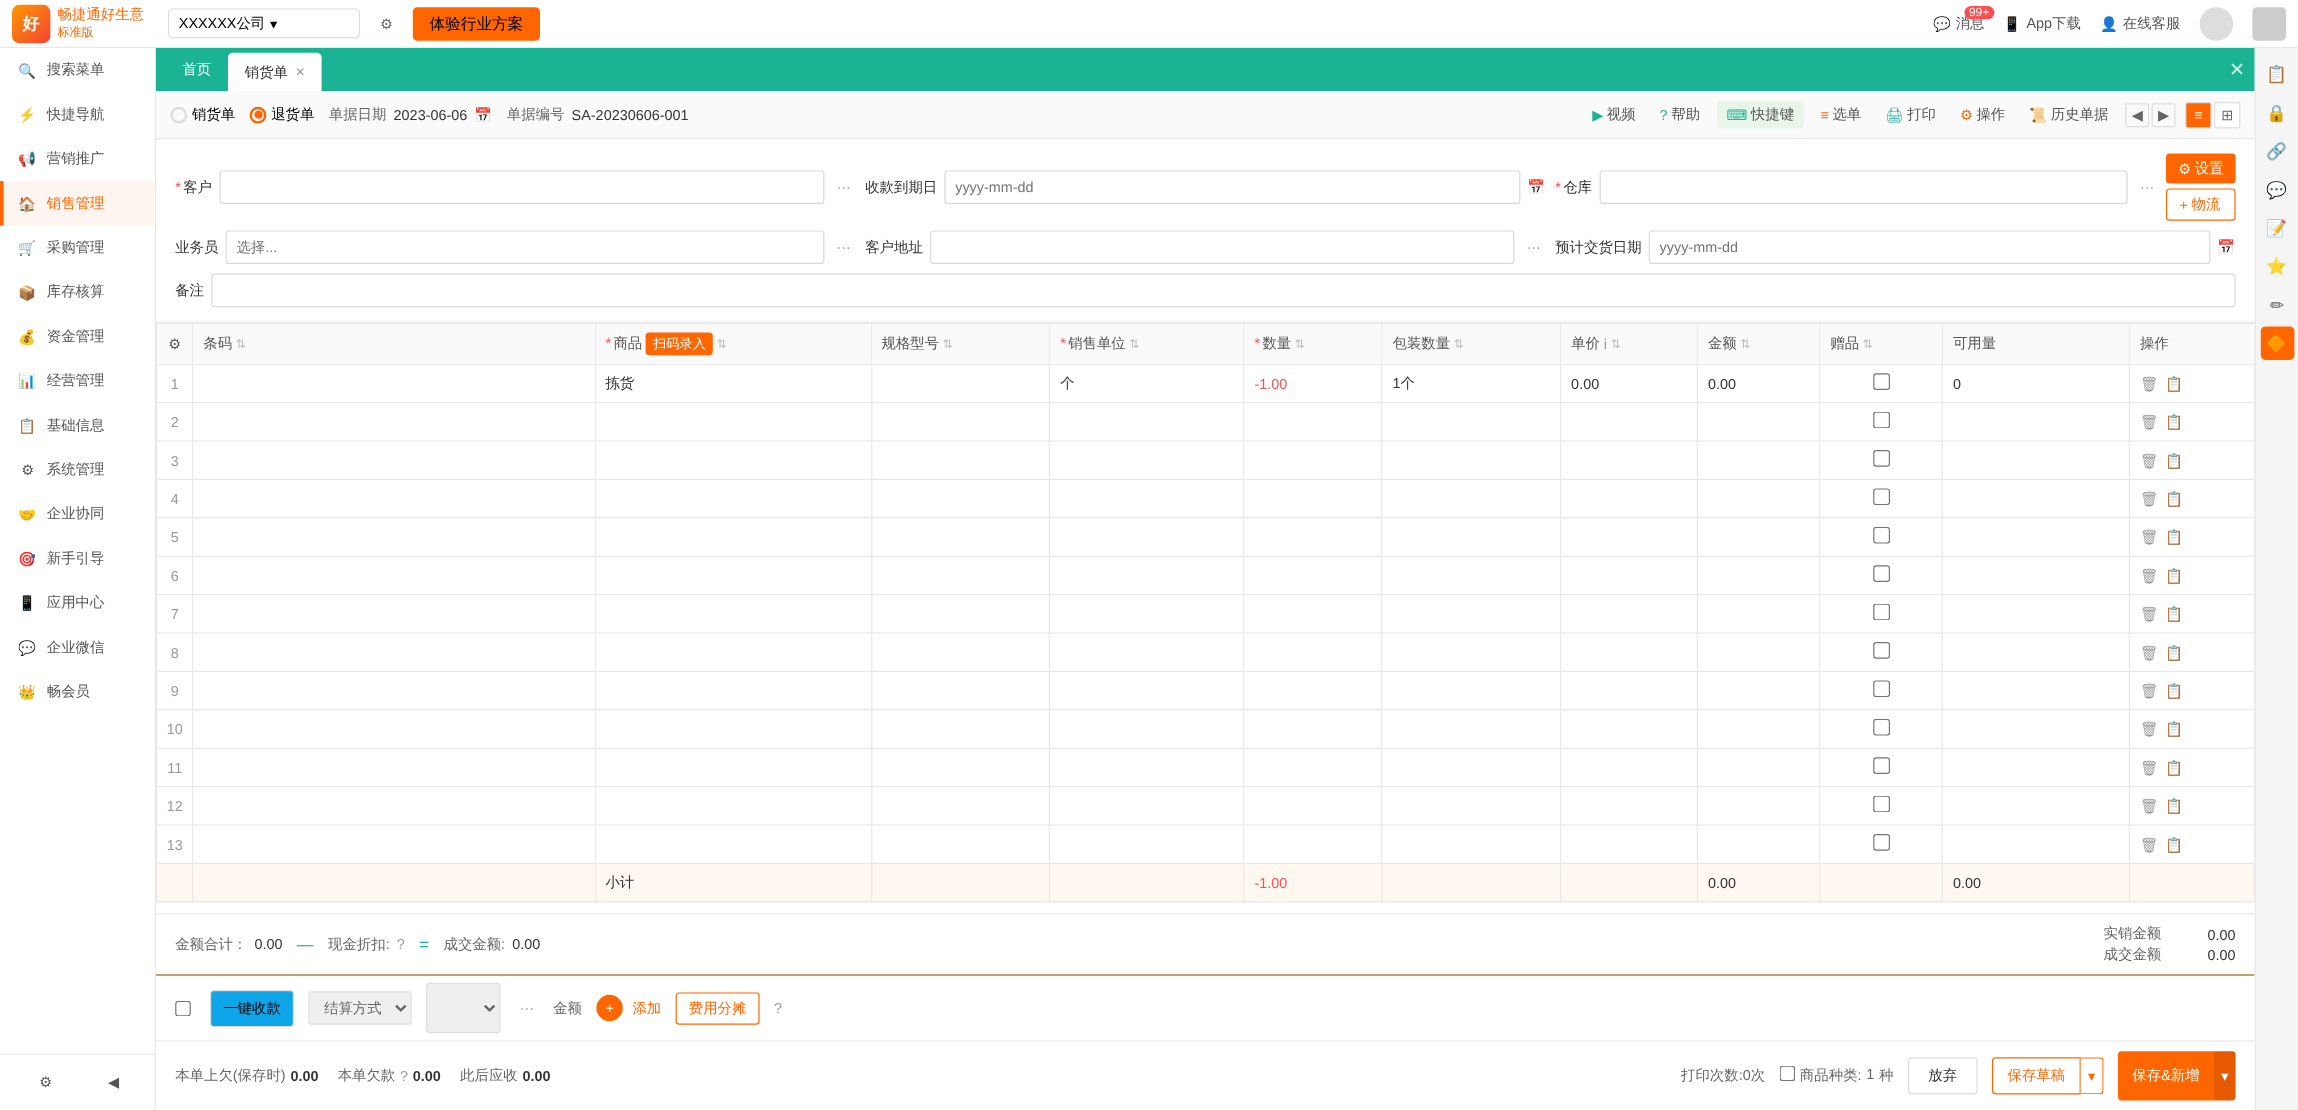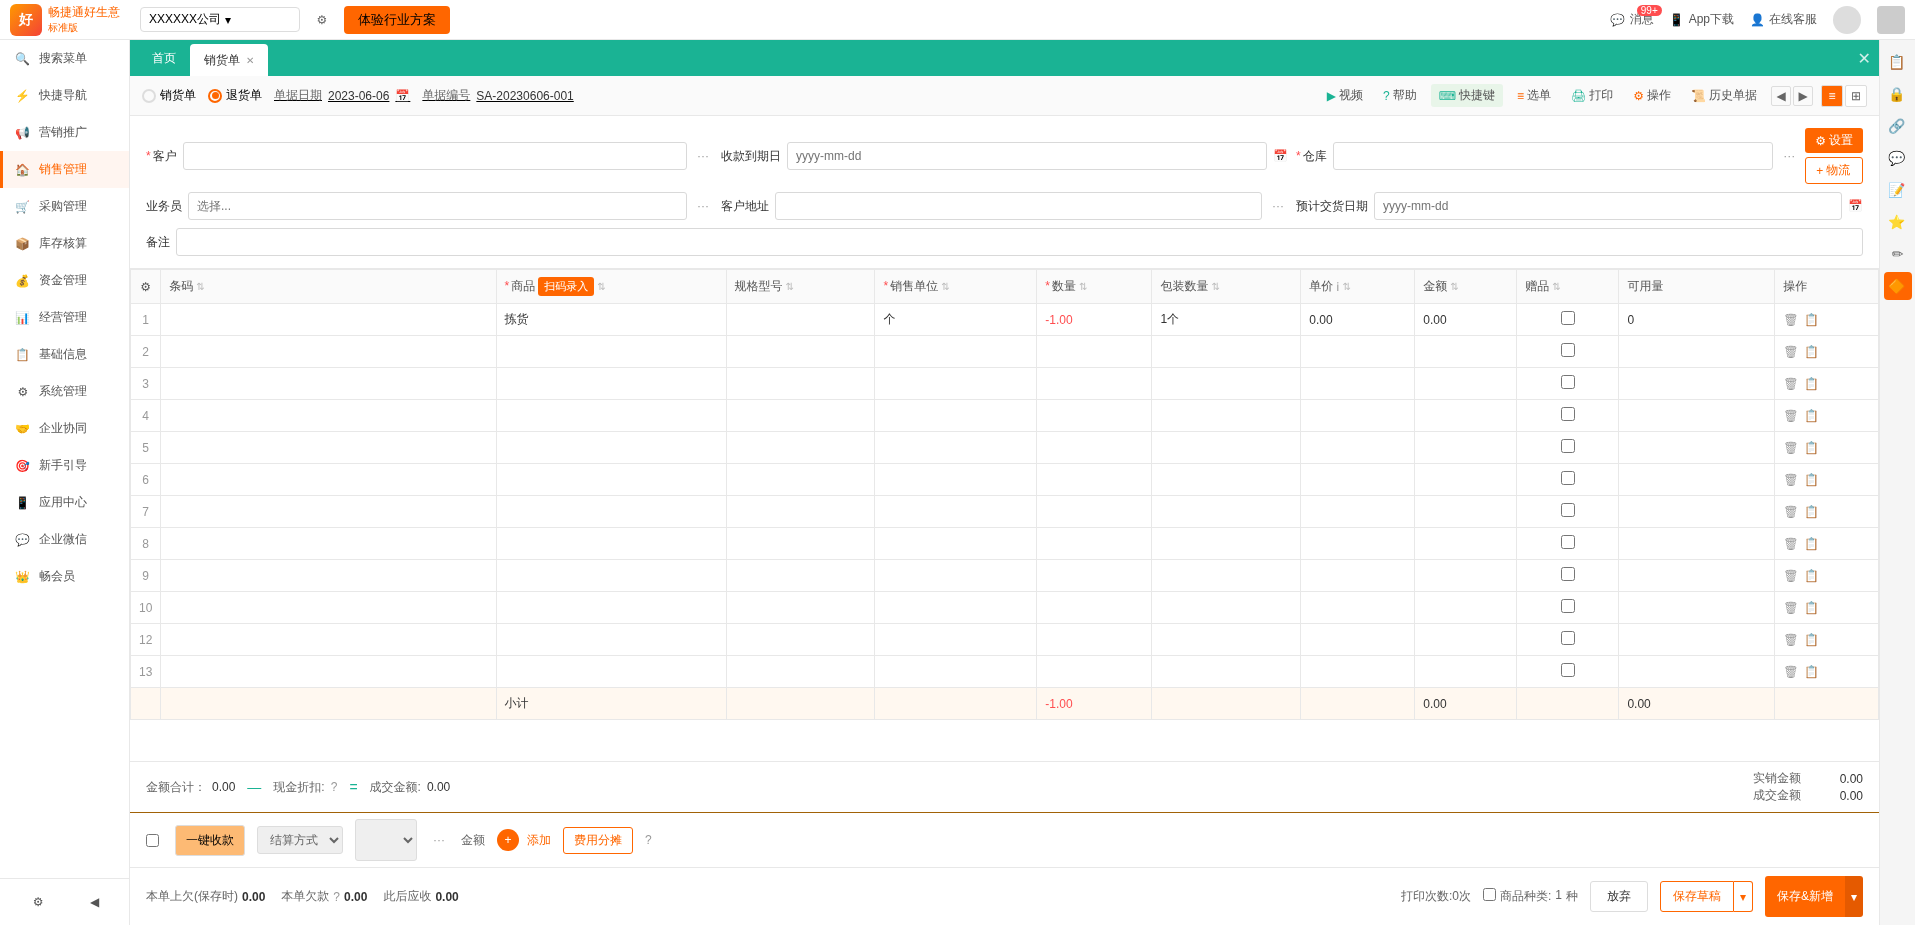--- a/index.html
+++ b/index.html
@@ -43,21 +43,21 @@
     
     .form-area { background: white; flex: 1; display: flex; flex-direction: column; overflow: hidden; }
 
     
     .form-toolbar { display: flex; align-items: center; padding: 8px 12px; border-bottom: 1px solid #e8e8e8; gap: 12px; background: #fafafa; flex-shrink: 0; }
     .radio-group { display: flex; align-items: center; gap: 12px; }
     .radio-item { display: flex; align-items: center; gap: 4px; cursor: pointer; }
     .radio-circle { width: 14px; height: 14px; border-radius: 50%; border: 2px solid #ddd; display: flex; align-items: center; justify-content: center; }
     .radio-circle.checked { border-color: #ff6600; }
     .radio-circle.checked::after { content: ''; width: 7px; height: 7px; background: #ff6600; border-radius: 50%; }
-    .date-field { display: flex; align-items: center; gap: 6px; text-decoration: underline; }
+    .date-field { display: flex; align-items: center; gap: 6px; }
     .date-label { color: #666; }
     .date-value { color: #333; font-weight: 500; }
     .toolbar-actions { margin-left: auto; display: flex; align-items: center; gap: 8px; }
     .toolbar-btn { display: flex; align-items: center; gap: 3px; cursor: pointer; color: #555; font-size: 12px; padding: 3px 6px; }
     .toolbar-btn .icon { color: #1ab394; }
     .toolbar-btn.orange .icon { color: #ff6600; }
     .nav-arrows { display: flex; gap: 2px; }
     .nav-arrow { width: 20px; height: 20px; border: 1px solid #ddd; display: flex; align-items: center; justify-content: center; cursor: pointer; border-radius: 2px; color: #666; }
     .view-icons { display: flex; gap: 2px; }
     .view-icon { width: 22px; height: 22px; border: 1px solid #ddd; display: flex; align-items: center; justify-content: center; cursor: pointer; border-radius: 2px; background: #ff6600; color: white; }
@@ -96,21 +96,21 @@
 
     
     .bottom-area { background: white; border-top: 1px solid #e8e8e8; flex-shrink: 0; }
     .summary-row { display: flex; align-items: center; padding: 8px 16px; gap: 12px; border-bottom: 1px solid #a16207; }
     .summary-item { display: flex; align-items: center; gap: 6px; }
     .summary-label { color: #666; }
     .summary-value { color: #333; font-weight: 500; }
     .minus-icon { color: #1ab394; font-size: 14px; }
     .equals-icon { color: #1ab394; font-size: 14px; }
     .payment-row { display: flex; align-items: center; padding: 6px 16px; gap: 12px; }
-    .one-key-btn { border: 1px solid #ddd; background: #fdba74; padding: 6px 10px; border-radius: 3px; cursor: pointer; display: flex; align-items: center; gap: 4px; }
+    .one-key-btn { border: 1px solid #ddd; background: #0ea5e9; padding: 6px 10px; border-radius: 3px; cursor: pointer; display: flex; align-items: center; gap: 4px; }
     .expense-btn { border: 1px solid #ff6600; color: #ff6600; background: white; padding: 4px 10px; border-radius: 3px; cursor: pointer; }
     .add-btn { background: #ff6600; color: white; border: none; padding: 4px 8px; border-radius: 50%; cursor: pointer; width: 22px; height: 22px; display: flex; align-items: center; justify-content: center; font-size: 14px; }
     .help-icon { color: #999; cursor: pointer; }
     .footer-bar { display: flex; align-items: center; padding: 8px 16px; background: white; border-top: 1px solid #e8e8e8; }
     .footer-stats { display: flex; gap: 16px; }
     .footer-stat { display: flex; align-items: center; gap: 4px; color: #666; }
     .footer-stat strong { color: #333; }
     .footer-right { margin-left: auto; display: flex; align-items: center; gap: 12px; }
     .print-count { color: #666; }
     .product-count { display: flex; align-items: flex-start; gap: 4px; color: #666; }
@@ -616,20 +616,39 @@
     <td class="checkbox-cell"><input type="checkbox" class="table-checkbox" style=""></td>
     <td></td>
     <td>
       <div class="action-icons">
         <span class="action-icon">🗑</span>
         <span class="action-icon">📋</span>
       </div>
     </td>
   </tr>
               <tr>
+    <td class="row-num">11</td>
+    <td><input style="width: 100%; border: none; outline: none; background: transparent;" value=""></td>
+    <td></td>
+    <td></td>
+    <td></td>
+    <td class=""></td>
+    <td></td>
+    <td></td>
+    <td></td>
+    <td class="checkbox-cell"><input type="checkbox" class="table-checkbox" style=""></td>
+    <td></td>
+    <td>
+      <div class="action-icons">
+        <span class="action-icon">🗑</span>
+        <span class="action-icon">📋</span>
+      </div>
+    </td>
+  </tr>
+              <tr>
     <td class="row-num">12</td>
     <td><input style="width: 100%; border: none; outline: none; background: transparent;" value=""></td>
     <td></td>
     <td></td>
     <td></td>
     <td class=""></td>
     <td></td>
     <td></td>
     <td></td>
     <td class="checkbox-cell"><input type="checkbox" class="table-checkbox" style=""></td>

